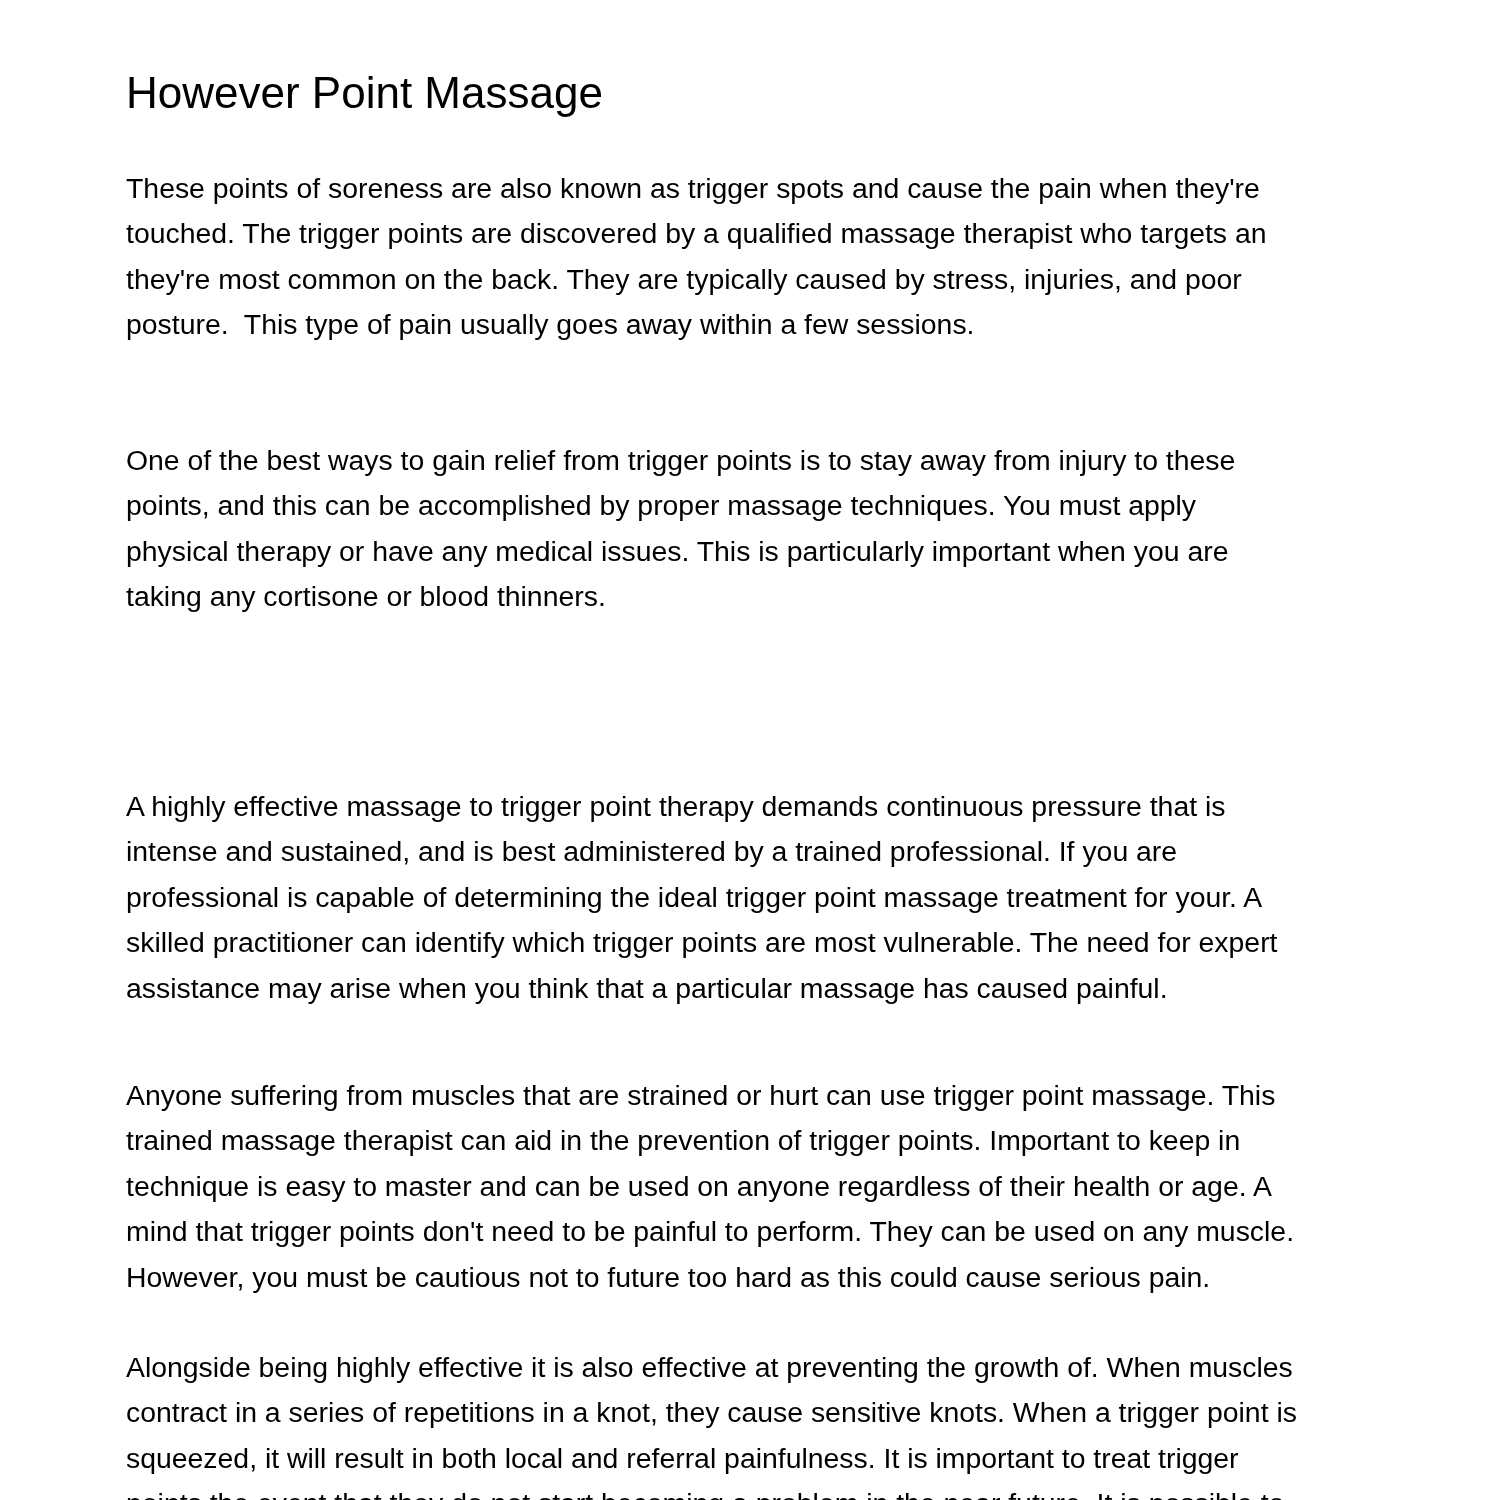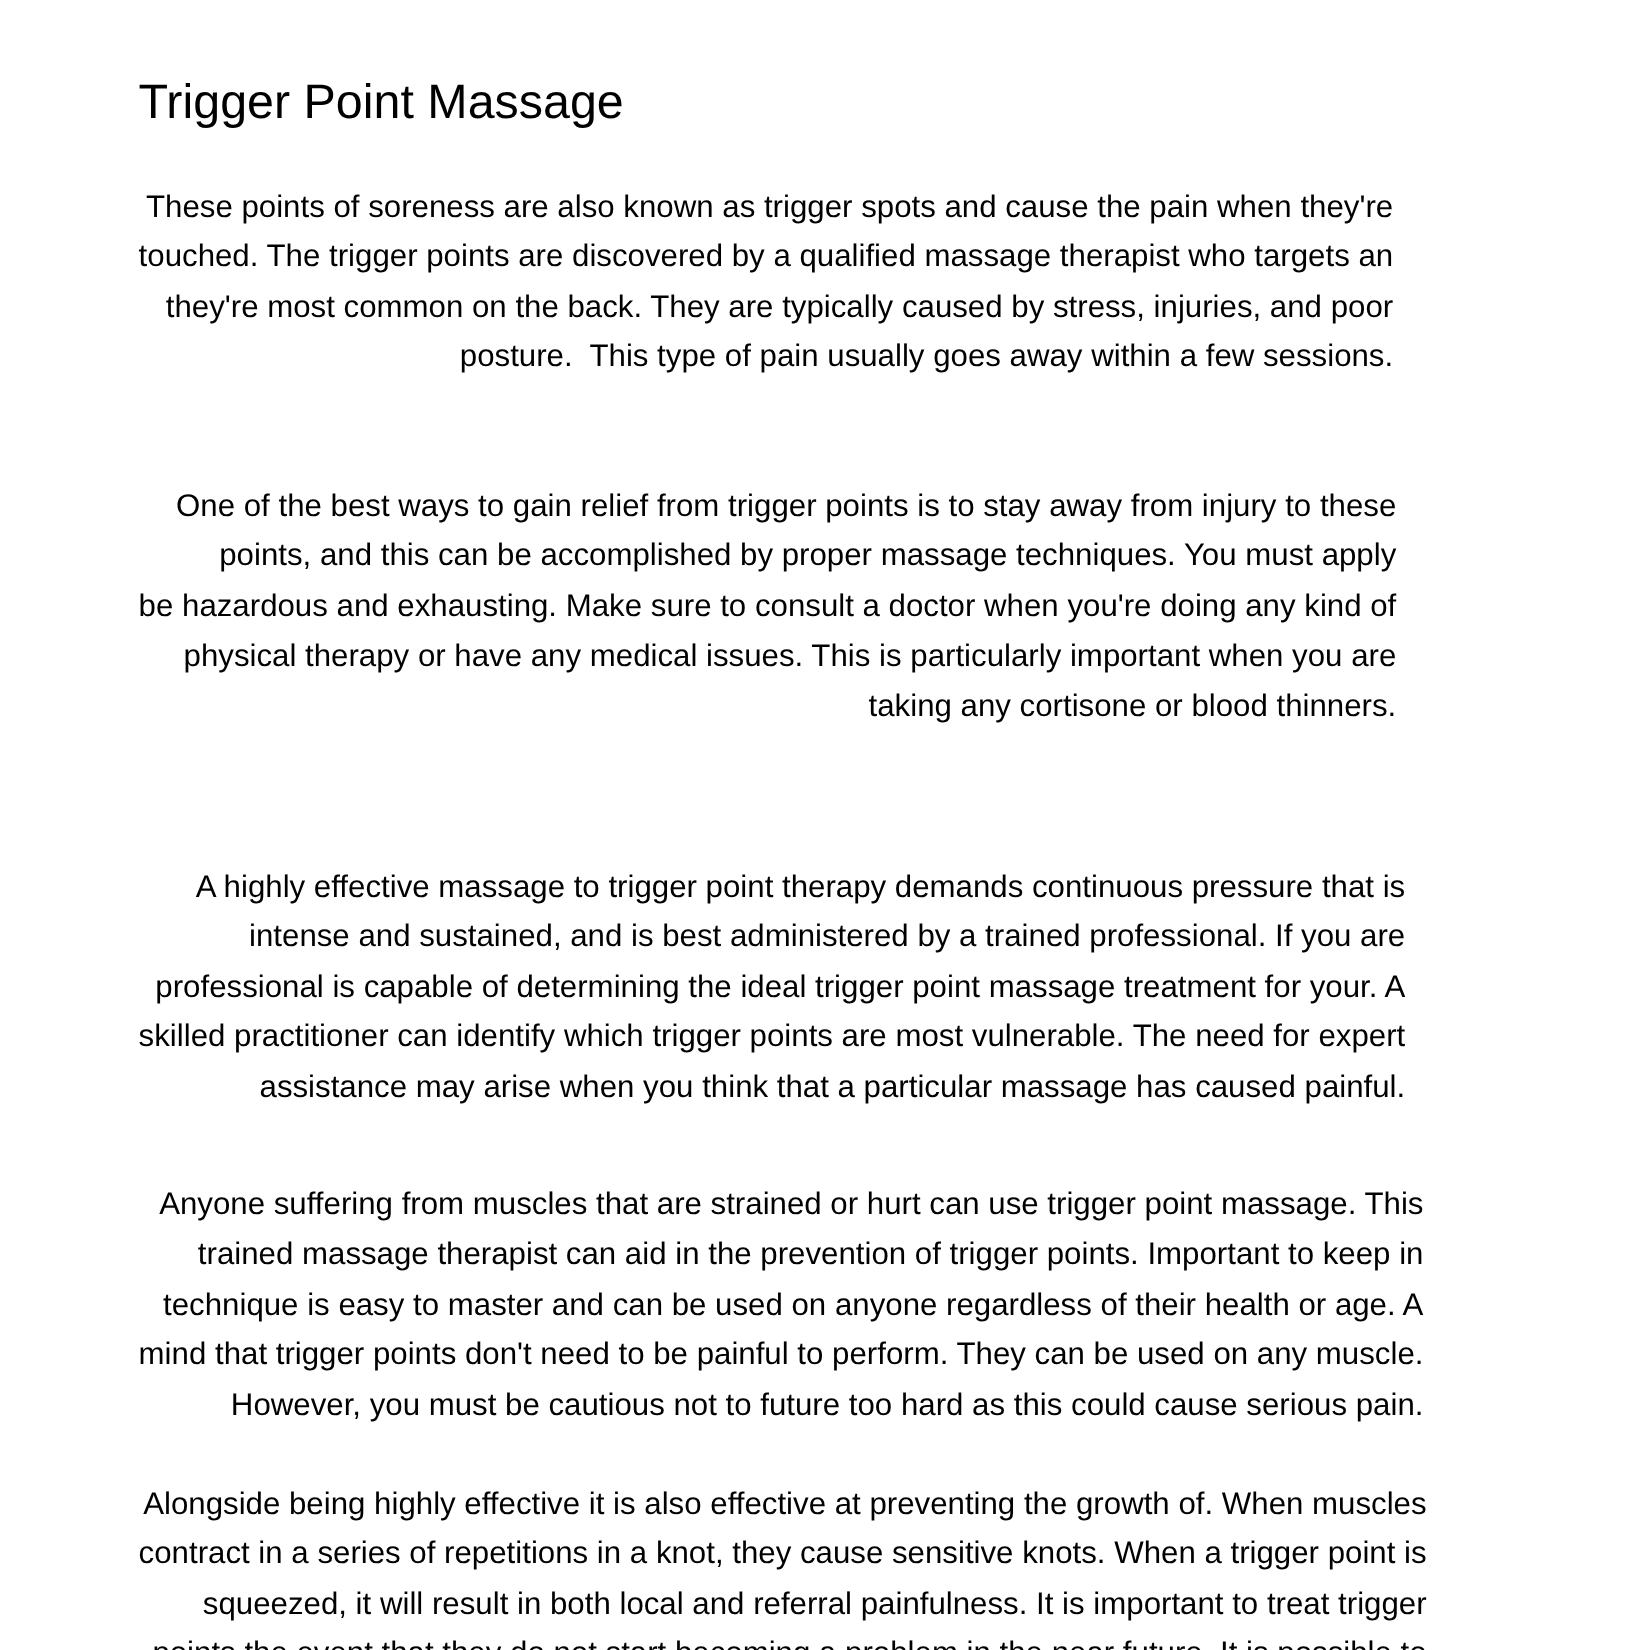--- a/index.html
+++ b/index.html
@@ -38,40 +38,38 @@
     .para {
       position: absolute;
       left: 126px;
       margin: 0;
       font-size: 28.4px;
       line-height: 45.4px;
     }
     .line {
       display: block;
       white-space: pre;
-      text-align: right;
     }
   </style>
 </head>
 <body>
 
 <div class="page">
-  <h1 class="title">Trigger Point Massage</h1>
+  <h1 class="title">However Point Massage</h1>
 
   <div class="para" style="top:166px;">
     <span class="line">These points of soreness are also known as trigger spots and cause the pain when they're</span>
     <span class="line">touched. The trigger points are discovered by a qualified massage therapist who targets an</span>
     <span class="line">they're most common on the back. They are typically caused by stress, injuries, and poor</span>
     <span class="line">posture.  This type of pain usually goes away within a few sessions.</span>
   </div>
 
   <div class="para" style="top:438px;">
     <span class="line">One of the best ways to gain relief from trigger points is to stay away from injury to these</span>
     <span class="line">points, and this can be accomplished by proper massage techniques. You must apply</span>
-    <span class="line">be hazardous and exhausting. Make sure to consult a doctor when you're doing any kind of</span>
     <span class="line">physical therapy or have any medical issues. This is particularly important when you are</span>
     <span class="line">taking any cortisone or blood thinners.</span>
   </div>
 
   <div class="para" style="top:756px;margin-top:28px;">
     <span class="line">A highly effective massage to trigger point therapy demands continuous pressure that is</span>
     <span class="line">intense and sustained, and is best administered by a trained professional. If you are</span>
     <span class="line">professional is capable of determining the ideal trigger point massage treatment for your. A</span>
     <span class="line">skilled practitioner can identify which trigger points are most vulnerable. The need for expert</span>
     <span class="line">assistance may arise when you think that a particular massage has caused painful.</span>

